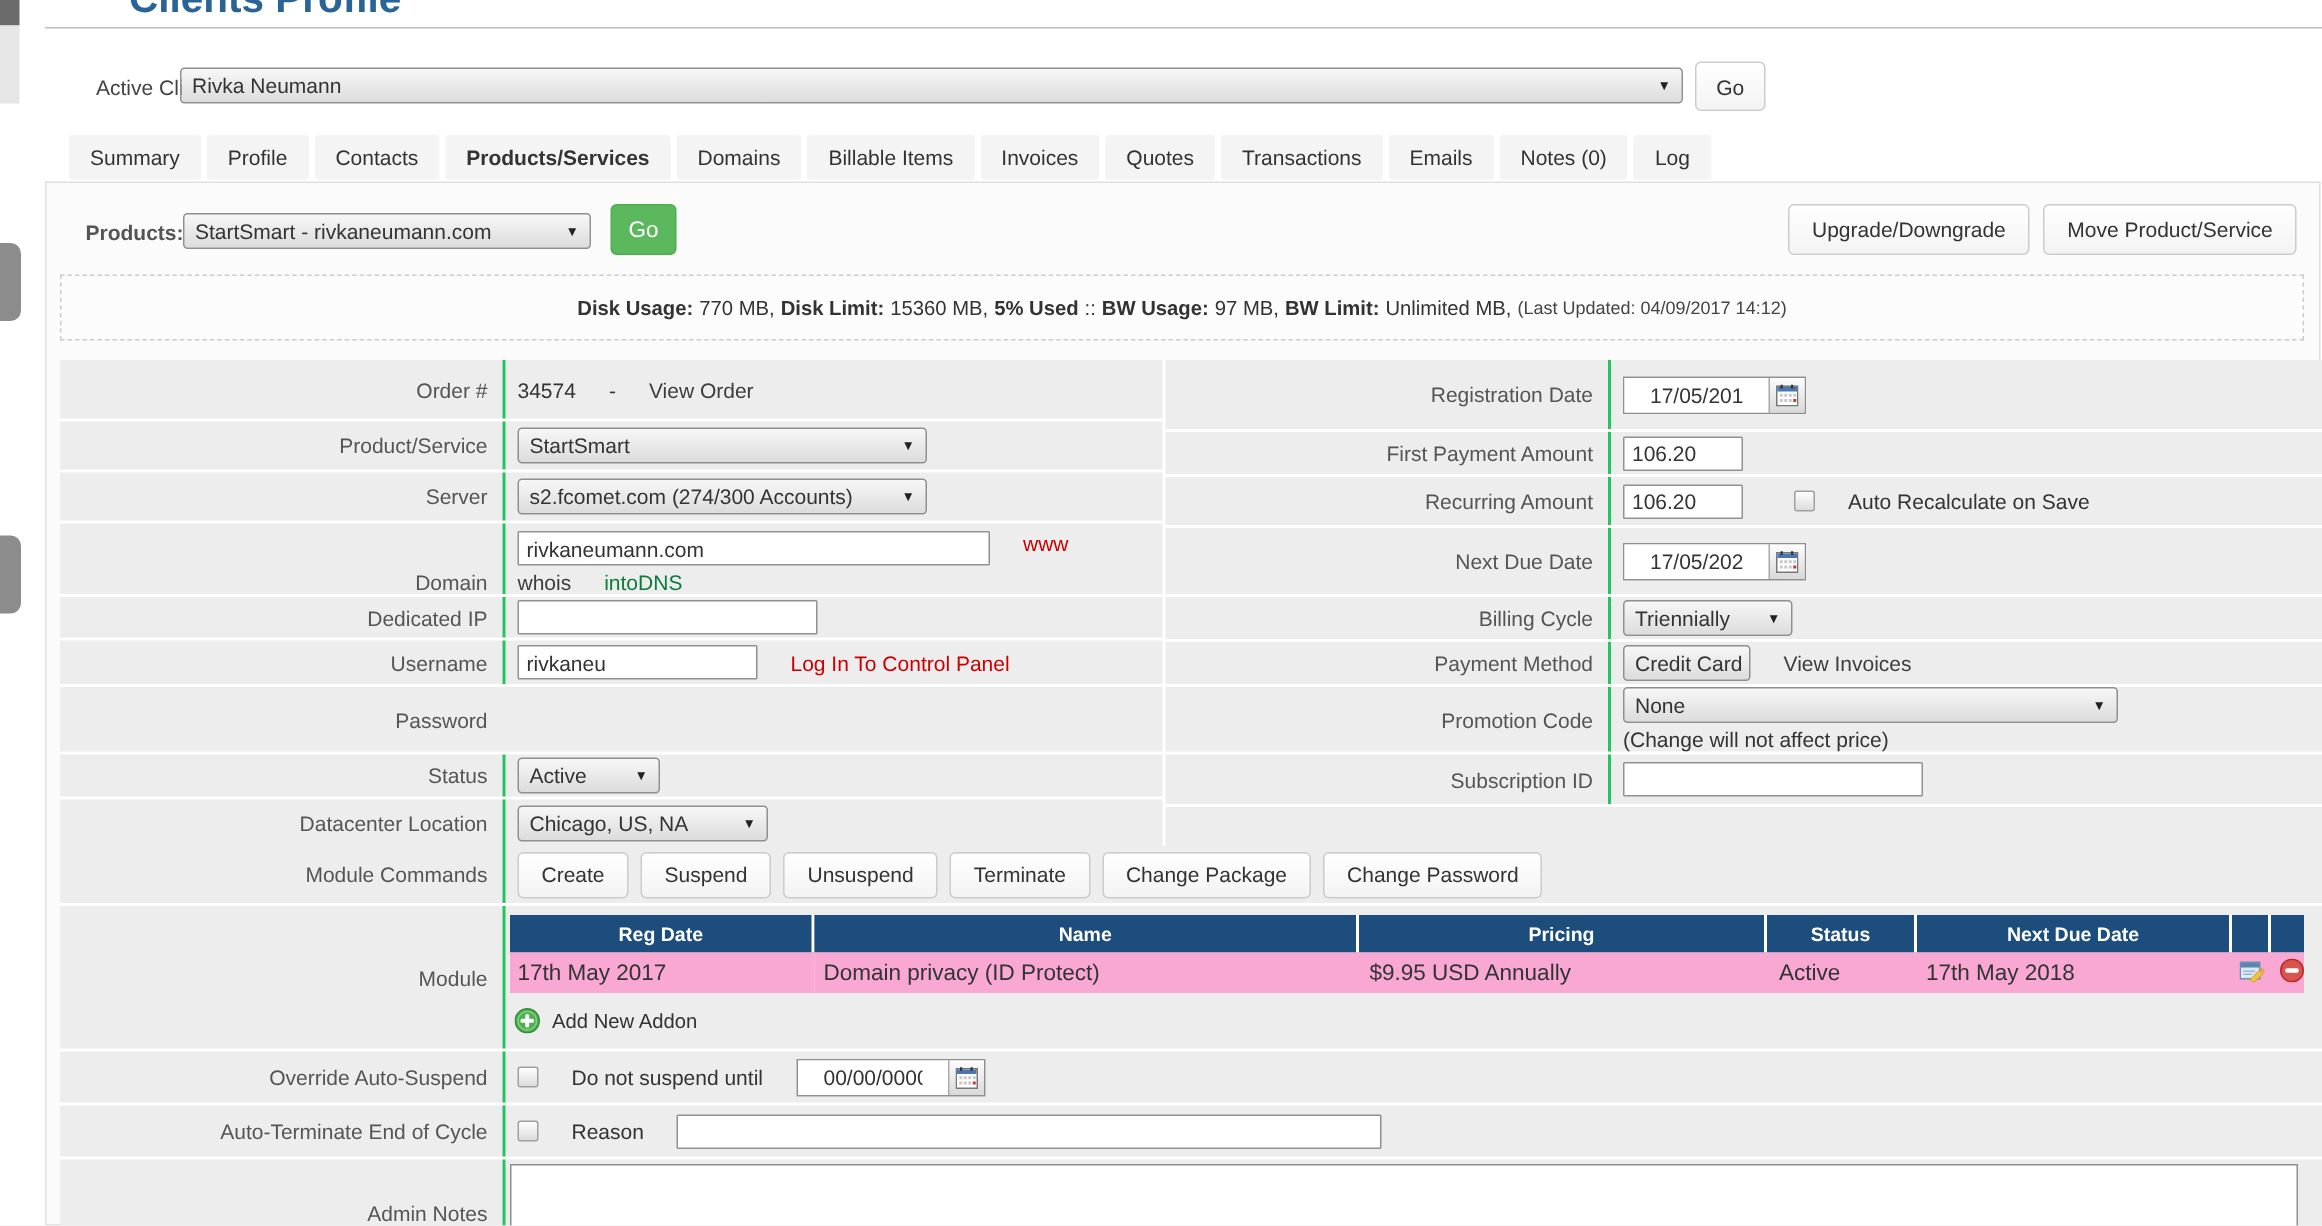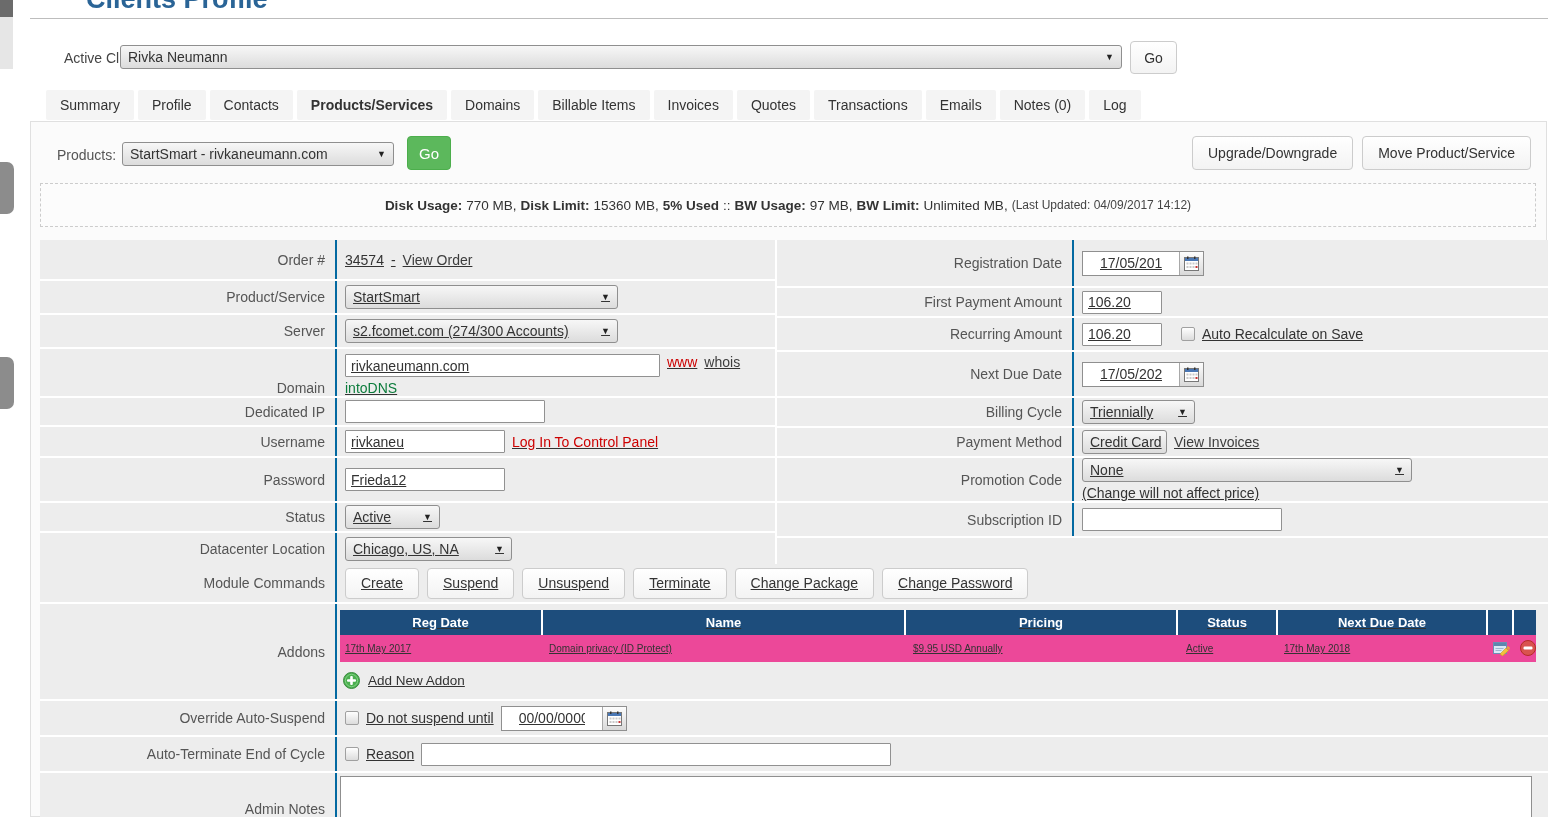--- a/index.html
+++ b/index.html
@@ -45,42 +45,42 @@
   .go-top { left:1130px; top:41px; width:47px; }
   .go-products { left:407px; top:136px; width:44px; height:34px; }
 
   
   .tabs { left:46px; top:90px; display:flex; gap:4px; }
   .tab { padding:7px 14px; background:#f4f4f4; color:#333; border-radius:2px; cursor:pointer; white-space:nowrap; }
   .tab.active { font-weight:bold; }
 
   
   .panel { left:30px; top:121px; width:1517px; height:696px; background:#fbfbfb; border:1px solid #e0e0e0; }
-  .products-label { left:57px; top:147px; color:#555; }
+  .products-label { left:57px; top:147px; color:#555;font-weight:bold; }
   .products-select { left:122px; top:142px; width:272px; }
   .right-btns { left:1192px; top:136px; display:flex; gap:9px; }
   .right-btns .btn { height:34px; }
 
   .usage-box {
     left:40px; top:183px; width:1496px; height:44px;
     border:1px dashed #ccc; background:#fcfcfc;
     display:flex; align-items:center; justify-content:center; gap:4px;
     font-size:13.5px; color:#333; white-space:nowrap;
   }
   .usage-box .b { font-weight:bold; }
   .usage-box .lu { font-size:12px; color:#444; }
 
   
   .form { left:40px; top:240px; width:1508px; height:577px; background:#ededed; }
   .bandA { display:flex; align-items:flex-start; }
   .halfL { width:737px; border-right:2px solid #fff; }
   .halfR { flex:1; }
   .row { display:flex; align-items:center; border-bottom:2px solid #fff; }
   .lab { flex:0 0 295px; padding-right:10px; text-align:right; color:#555; }
-  .fld { flex:1; align-self:stretch; border-left:2px solid #0369a1; display:flex; align-items:center; padding:0 8px; gap:7px; flex-wrap:wrap; row-gap:3px; min-width:0;text-decoration:underline; }
+  .fld { flex:1; align-self:stretch; border-left:2px solid #22c55e; display:flex; align-items:center; padding:0 8px; gap:22px; flex-wrap:wrap; row-gap:3px; min-width:0; }
   .row.top { align-items:flex-end; }
   .row.top .lab { padding-top:9px; }
   .row.top .fld { padding-top:5px; align-items:flex-start; align-content:flex-start; }
   .fld.block { display:block; padding:6px 0 0 3px; }
 
   .lnk-red { color:#cc0000; cursor:pointer; }
   .lnk-green { color:#0c7c3c; cursor:pointer; }
   .lnk-dark { color:#3d3d3d; cursor:pointer; }
 
   .cb {
@@ -93,21 +93,21 @@
   .datebox input { border:none; outline:none; padding:0 17px; font:inherit; color:#333; }
   .calbtn { width:24px; display:flex; align-items:center; justify-content:center; border-left:1px solid #a8a8a8; background:linear-gradient(#fdfdfd,#d9d9d9); cursor:pointer; }
 
   
   .addons-table { border-collapse:separate; border-spacing:0; table-layout:fixed; width:1196px; font-size:13px; }
   .addons-table th {
     background:#1d4d7c; color:#fff; font-weight:bold; height:25px;
     border-right:2px solid #fff; text-align:center; overflow:hidden; white-space:nowrap;
   }
   .addons-table th:last-child { border-right:none; }
-  .addons-table td { background:#ec4899; height:27px; color:#333; font-size:10px; overflow:hidden; white-space:nowrap; }
+  .addons-table td { background:#f9a8d4; height:27px; color:#333; font-size:15px; overflow:hidden; white-space:nowrap; }
   .add-line { margin:10px 0 0 3px; display:flex; align-items:center; gap:8px; font-size:13.5px; color:#333; cursor:pointer; }
 
   .modbtns { display:flex; gap:8px; }
   .modbtns .btn { height:31px; }
 
   .admin-textarea { width:1192px; height:95px; border:1px solid #8f8f8f; resize:none; font:inherit; background:#fff; }
   .icon-cell { padding:0; }
 </style>
 </head>
 <body>
@@ -216,23 +216,20 @@
       </div>
       <div class="row" style="height:31px;align-items:center;">
         <div class="lab">Username</div>
         <div class="fld">
           <input class="txt" style="width: 160px;" value="rivkaneu">
           <span class="lnk-red">Log In To Control Panel</span>
         </div>
       </div>
       <div class="row" style="height:45px;">
         <div class="lab">Password</div>
-        <div class="fld">
-          <input class="txt" style="width: 160px;" value="Frieda12">
-        </div>
       </div>
       <div class="row" style="height:30px;">
         <div class="lab">Status</div>
         <div class="fld">
           <span class="sel" style="width:95px;">
             <span>Active</span>
             <span class="arr">▼</span>
           </span>
         </div>
       </div>
@@ -360,21 +357,21 @@
         <button class="btn">Suspend</button>
         <button class="btn">Unsuspend</button>
         <button class="btn">Terminate</button>
         <button class="btn">Change Package</button>
         <button class="btn">Change Password</button>
       </div>
     </div>
   </div>
 
   <div class="row" style="height:97px;">
-    <div class="lab">Addons</div>
+    <div class="lab">Module</div>
     <div class="fld block">
       <table class="addons-table">
         <colgroup>
           <col style="width:203px">
             <col style="width:363px">
             <col style="width:272px">
             <col style="width:100px">
             <col style="width:210px">
             <col style="width:26px">
             <col style="width:22px">

